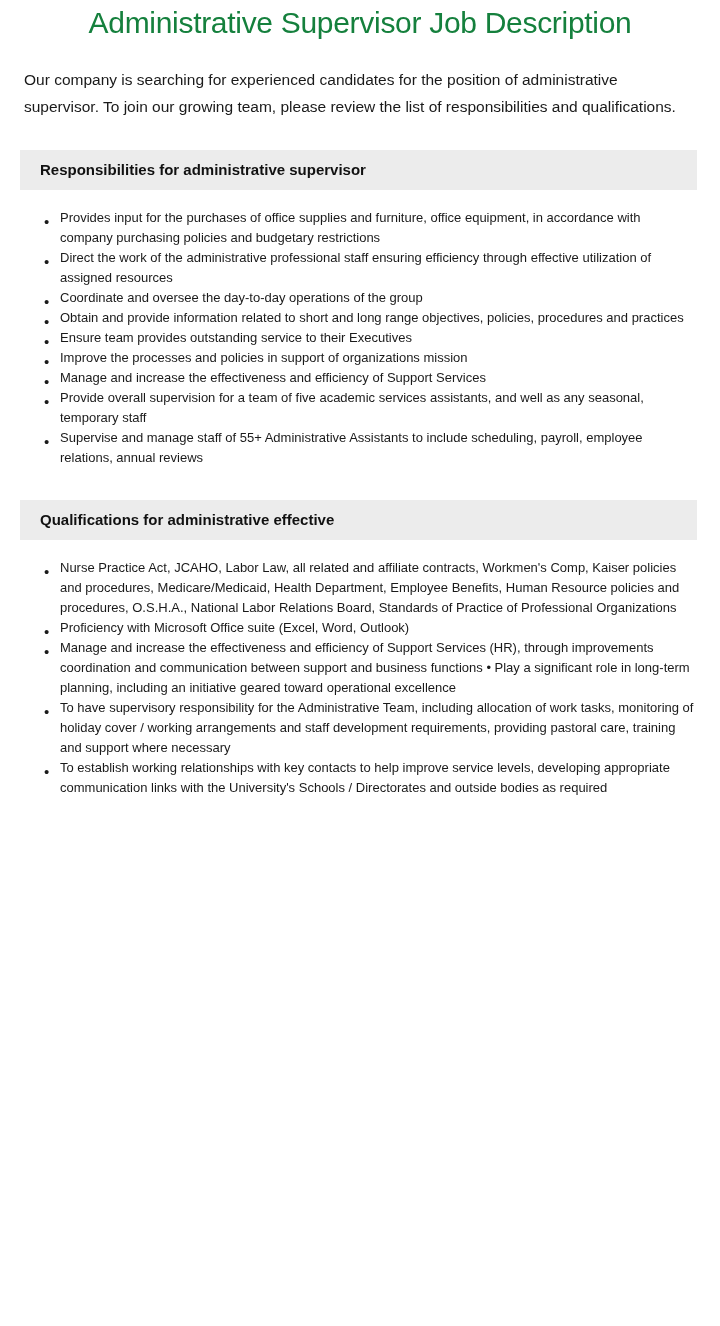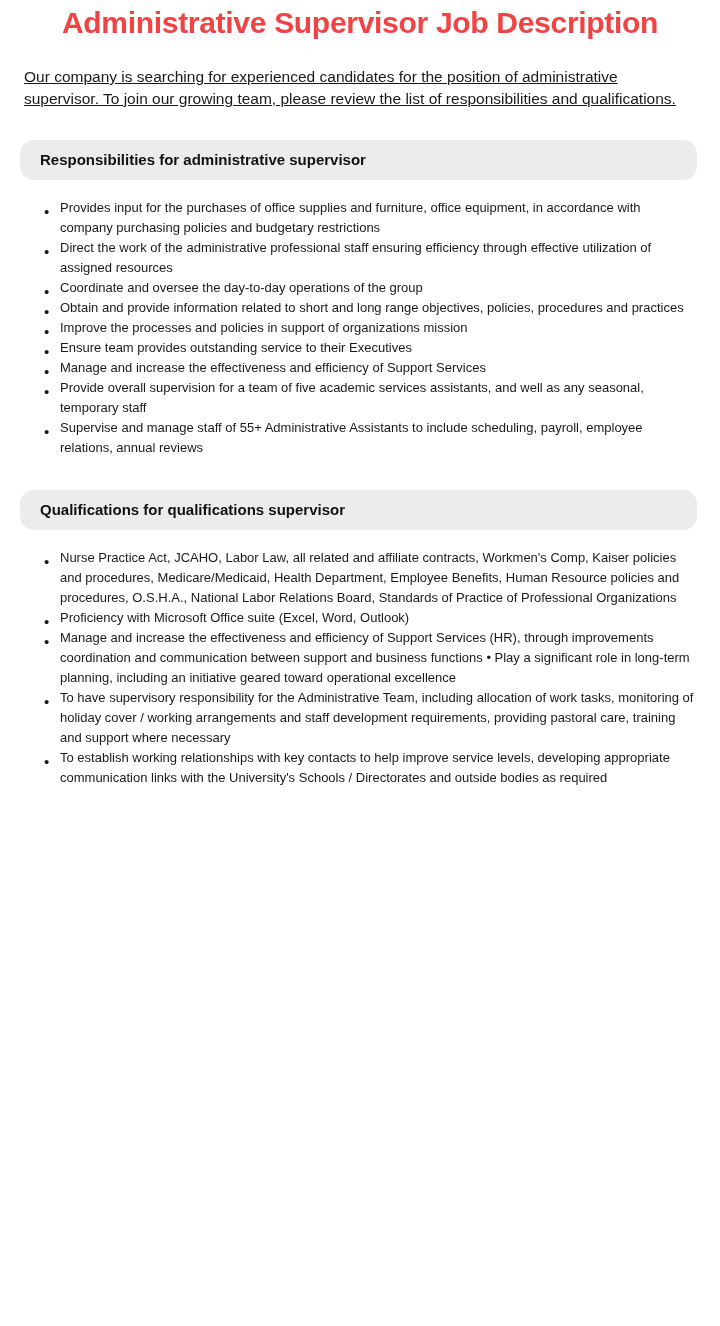--- a/index.html
+++ b/index.html
@@ -16,47 +16,45 @@
   }
   .page {
     width: 720px;
     box-sizing: border-box;
     padding: 0;
     background: #ffffff;
     position: relative;
   }
   .doc-title {
     font-size: 30px;
-    font-weight: 700;
+    font-weight: 400;
     letter-spacing: -0.3px;
     line-height: 38px;
-    color: #ef4444;
+    color: #15803d;
     text-align: center;
     margin: 0;
     padding: 4px 20px 0 20px;
   }
   .intro {
     font-size: 15.5px;
-    line-height: 22px;
+    line-height: 27px;
     color: #1a1a1a;
     margin: 0;
     padding: 24px 24px 0 24px;
     max-width: 676px;
-    text-decoration: underline;
   }
   .section {
     margin: 0;
     padding: 0;
   }
   .section-header {
     background: #ececec;
     margin: 30px 23px 0 20px;
     padding: 11px 0 11px 20px;
     box-sizing: border-box;
-    border-radius: 14px;
   }
   .section-header-text {
     font-size: 15px;
     font-weight: 600;
     line-height: 18px;
     color: #111111;
     letter-spacing: 0px;
   }
   ul.bullets {
     list-style: none;
@@ -98,31 +96,31 @@
 
   <div class="section section-responsibilities">
     <div class="section-header">
       <span class="section-header-text">Responsibilities for administrative supervisor</span>
     </div>
     <ul class="bullets">
       <li>Provides input for the purchases of office supplies and furniture, office equipment, in accordance with company purchasing policies and budgetary restrictions</li>
       <li>Direct the work of the administrative professional staff ensuring efficiency through effective utilization of assigned resources</li>
       <li>Coordinate and oversee the day-to-day operations of the group</li>
       <li>Obtain and provide information related to short and long range objectives, policies, procedures and practices</li>
+      <li>Ensure team provides outstanding service to their Executives</li>
       <li>Improve the processes and policies in support of organizations mission</li>
-      <li>Ensure team provides outstanding service to their Executives</li>
       <li>Manage and increase the effectiveness and efficiency of Support Services</li>
       <li>Provide overall supervision for a team of five academic services assistants, and well as any seasonal, temporary staff</li>
       <li>Supervise and manage staff of 55+ Administrative Assistants to include scheduling, payroll, employee relations, annual reviews</li>
     </ul>
   </div>
 
   <div class="section section-qualifications">
     <div class="section-header">
-      <span class="section-header-text">Qualifications for qualifications supervisor</span>
+      <span class="section-header-text">Qualifications for administrative effective</span>
     </div>
     <ul class="bullets">
       <li>Nurse Practice Act, JCAHO, Labor Law, all related and affiliate contracts, Workmen's Comp, Kaiser policies and procedures, Medicare/Medicaid, Health Department, Employee Benefits, Human Resource policies and procedures, O.S.H.A., National Labor Relations Board, Standards of Practice of Professional Organizations</li>
       <li>Proficiency with Microsoft Office suite (Excel, Word, Outlook)</li>
       <li>Manage and increase the effectiveness and efficiency of Support Services (HR), through improvements coordination and communication between support and business functions • Play a significant role in long-term planning, including an initiative geared toward operational excellence</li>
       <li>To have supervisory responsibility for the Administrative Team, including allocation of work tasks, monitoring of holiday cover / working arrangements and staff development requirements, providing pastoral care, training and support where necessary</li>
       <li>To establish working relationships with key contacts to help improve service levels, developing appropriate communication links with the University's Schools / Directorates and outside bodies as required</li>
     </ul>
   </div>
 

